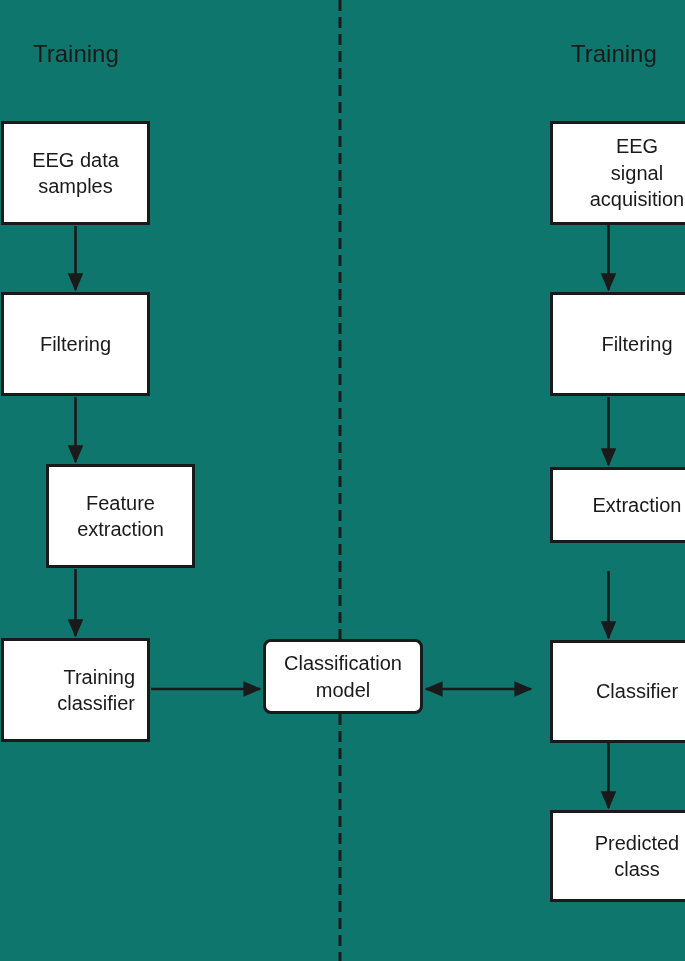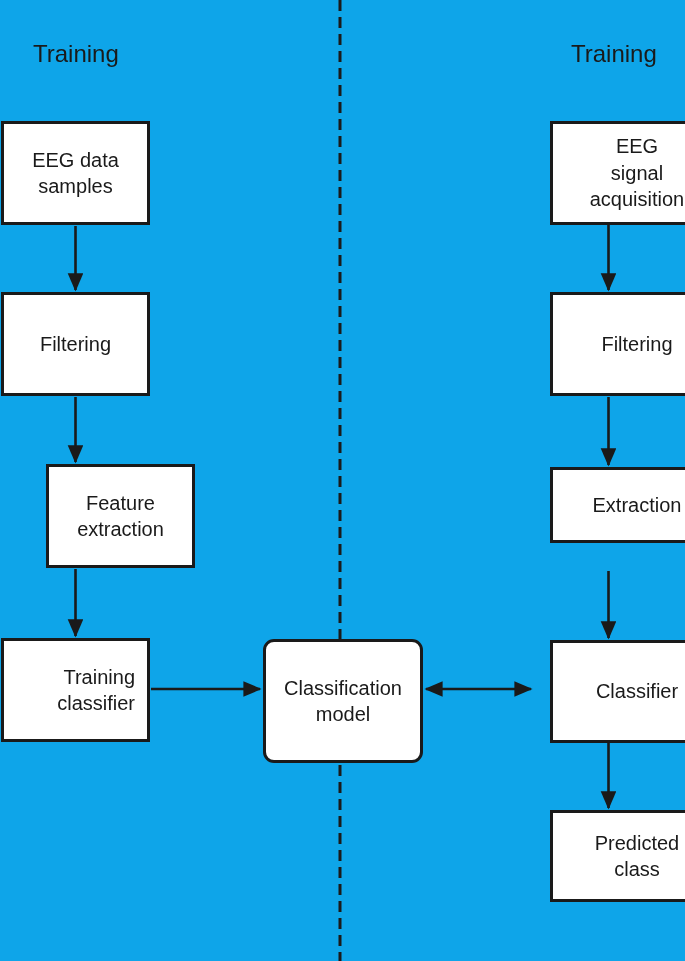--- a/index.html
+++ b/index.html
@@ -4,21 +4,21 @@
 <style>
   html, body {
     margin: 0;
     padding: 0;
     background: #ffffff;
   }
   #canvas {
     position: relative;
     width: 685px;
     height: 961px;
-    background: #0ea5e9;
+    background: #0f766e;
     font-family: "Liberation Sans", "DejaVu Sans", sans-serif;
     color: #1a1a1a;
     overflow: hidden;
   }
   #wires {
     position: absolute;
     left: 0;
     top: 0;
     width: 685px;
     height: 961px;
@@ -82,21 +82,21 @@
   </svg>
 
   <div class="col-heading" style="left:33px; top:40px;">Training</div>
   <div class="col-heading" style="left:571px; top:40px;">Training</div>
 
   <div class="node l-col" style="top:121px; height:104px;">EEG data samples</div>
   <div class="node l-col" style="top:292px; height:104px;">Filtering</div>
   <div class="node l-col" style="top:464px; height:104px;margin-left:45px;">Feature extraction</div>
   <div class="node l-col" style="top:638px; height:104px;text-align:right;">Training classifier</div>
 
-  <div class="node rounded" style="left:263px; top:639px; width:160px; height:124px;">Classification model</div>
+  <div class="node rounded" style="left:263px; top:639px; width:160px; height:75px;border-radius:8px;">Classification model</div>
 
   <div class="node r-col" style="top:121px; height:104px;">EEG signal acquisition</div>
   <div class="node r-col" style="top:292px; height:104px;">Filtering</div>
   <div class="node r-col" style="top:467px; height:76px;">Extraction</div>
   <div class="node r-col" style="top:640px; height:103px;">Classifier</div>
   <div class="node r-col" style="top:810px; height:92px;">Predicted class</div>
 
 </div>
 
 </body></html>

